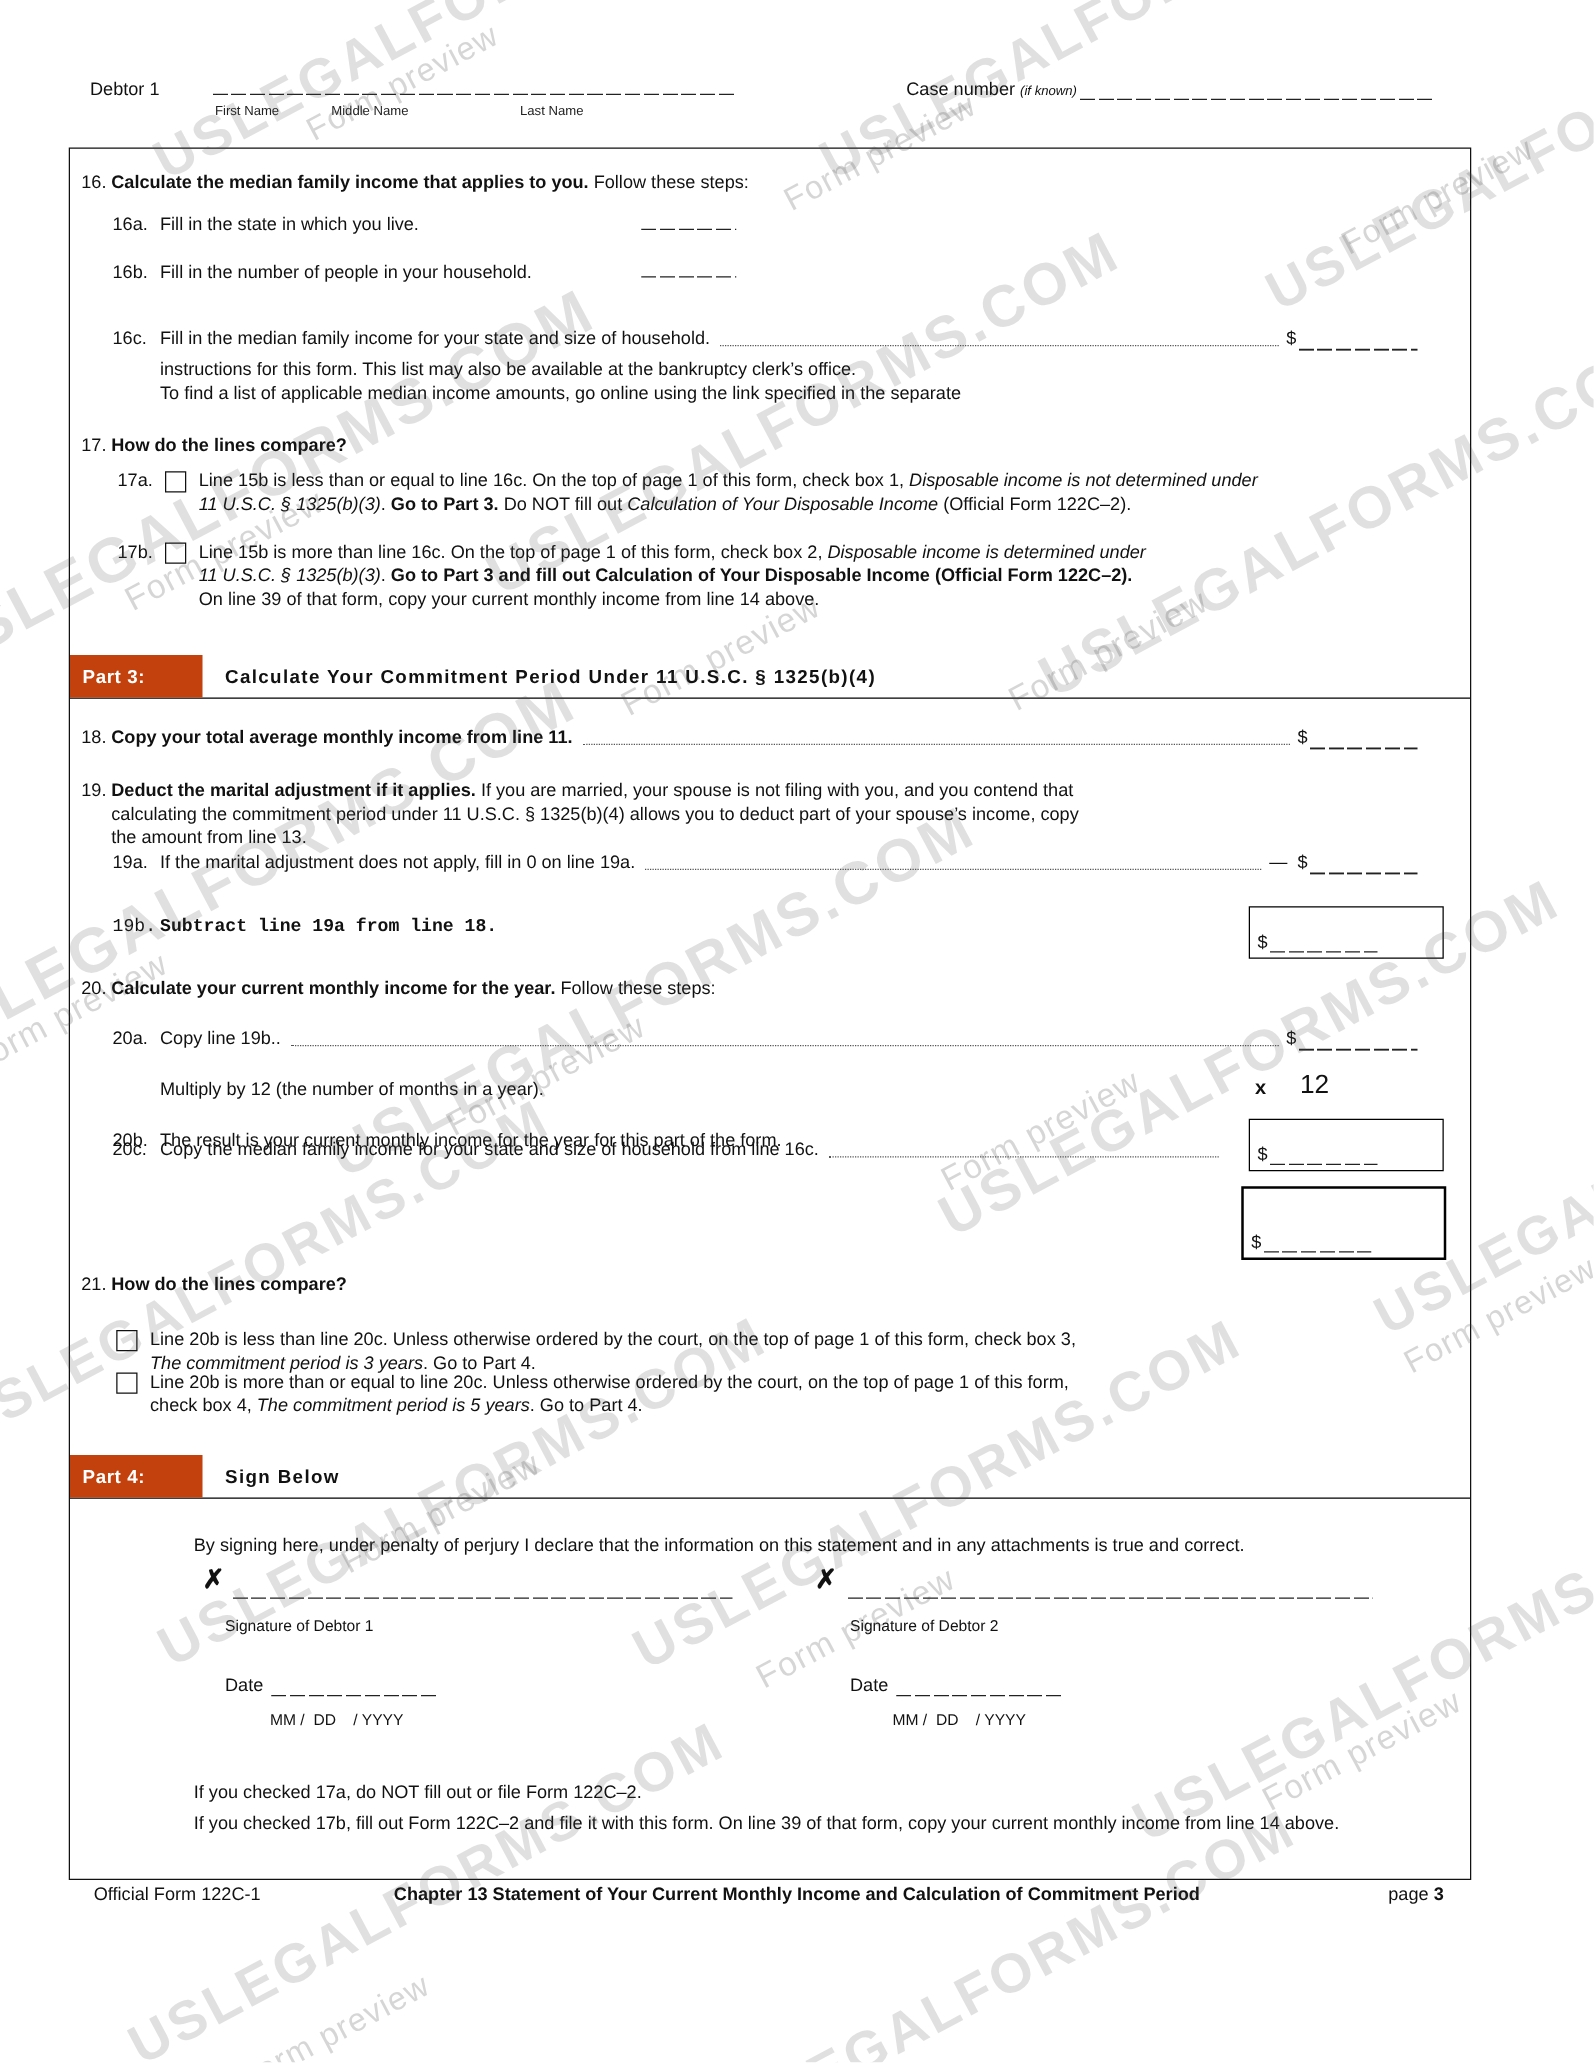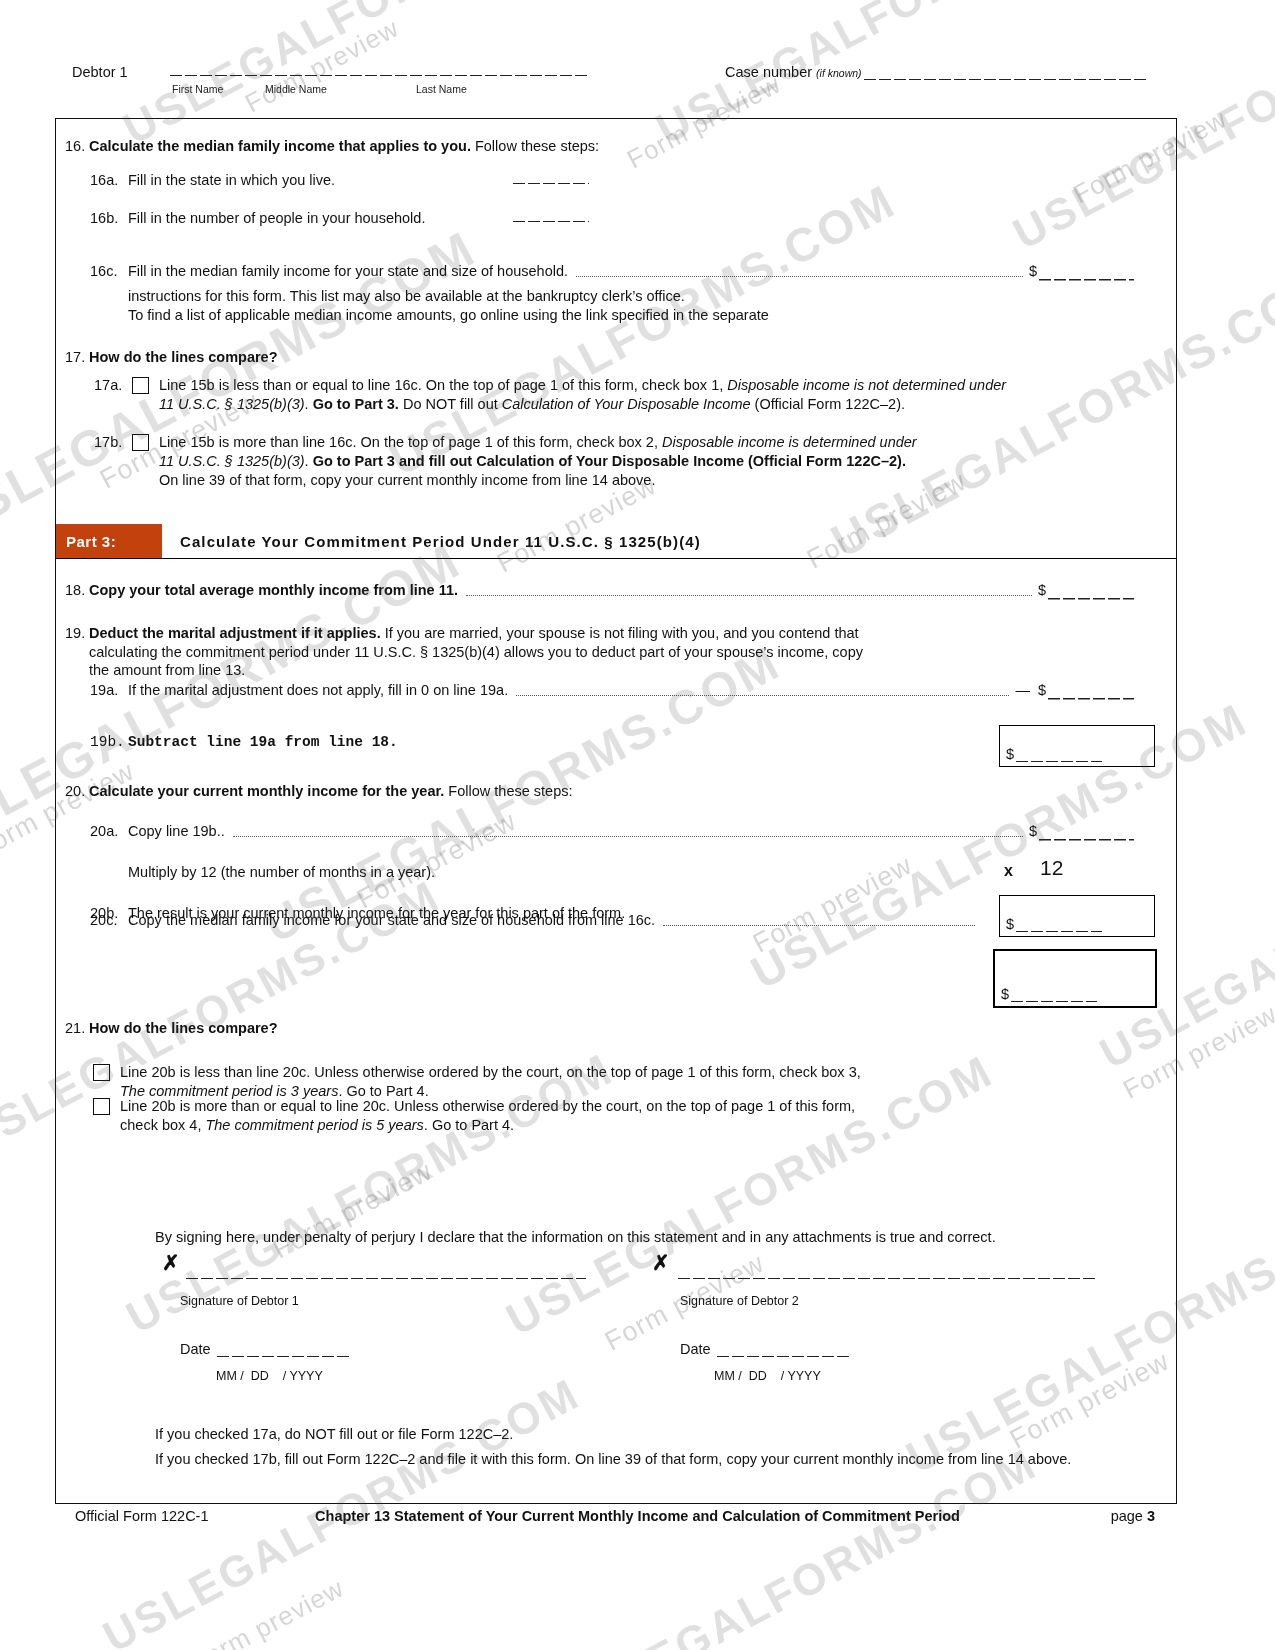--- a/index.html
+++ b/index.html
@@ -268,20 +268,24 @@
     </div>
 
     <div class="row top pos-r21b">
       <span class="cb"></span>
       <div class="lines">
         <div class="ln"><span>Line 20b is more than or equal to line 20c. Unless otherwise ordered by the court, on the top of page 1 of this form,</span></div>
         <div class="ln"><span>check box 4, </span><span class="i">The commitment period is 5 years</span><span>. Go to Part 4.</span></div>
       </div>
     </div>
 
+    <div class="partbar pos-part4">
+      <span class="partlabel">Part 4:</span>
+      <span class="parttitle">Sign Below</span>
+    </div>
 
     <div class="pos-decl">By signing here, under penalty of perjury I declare that the information on this statement and in any attachments is true and correct.</div>
 
     <span class="sigx sigx1">✗</span>
     <span class="sigline sigline1 uscore"></span>
     <span class="sigx sigx2">✗</span>
     <span class="sigline sigline2 uscore"></span>
 
     <span class="siglabel siglab1">Signature of Debtor 1</span>
     <span class="siglabel siglab2">Signature of Debtor 2</span>

